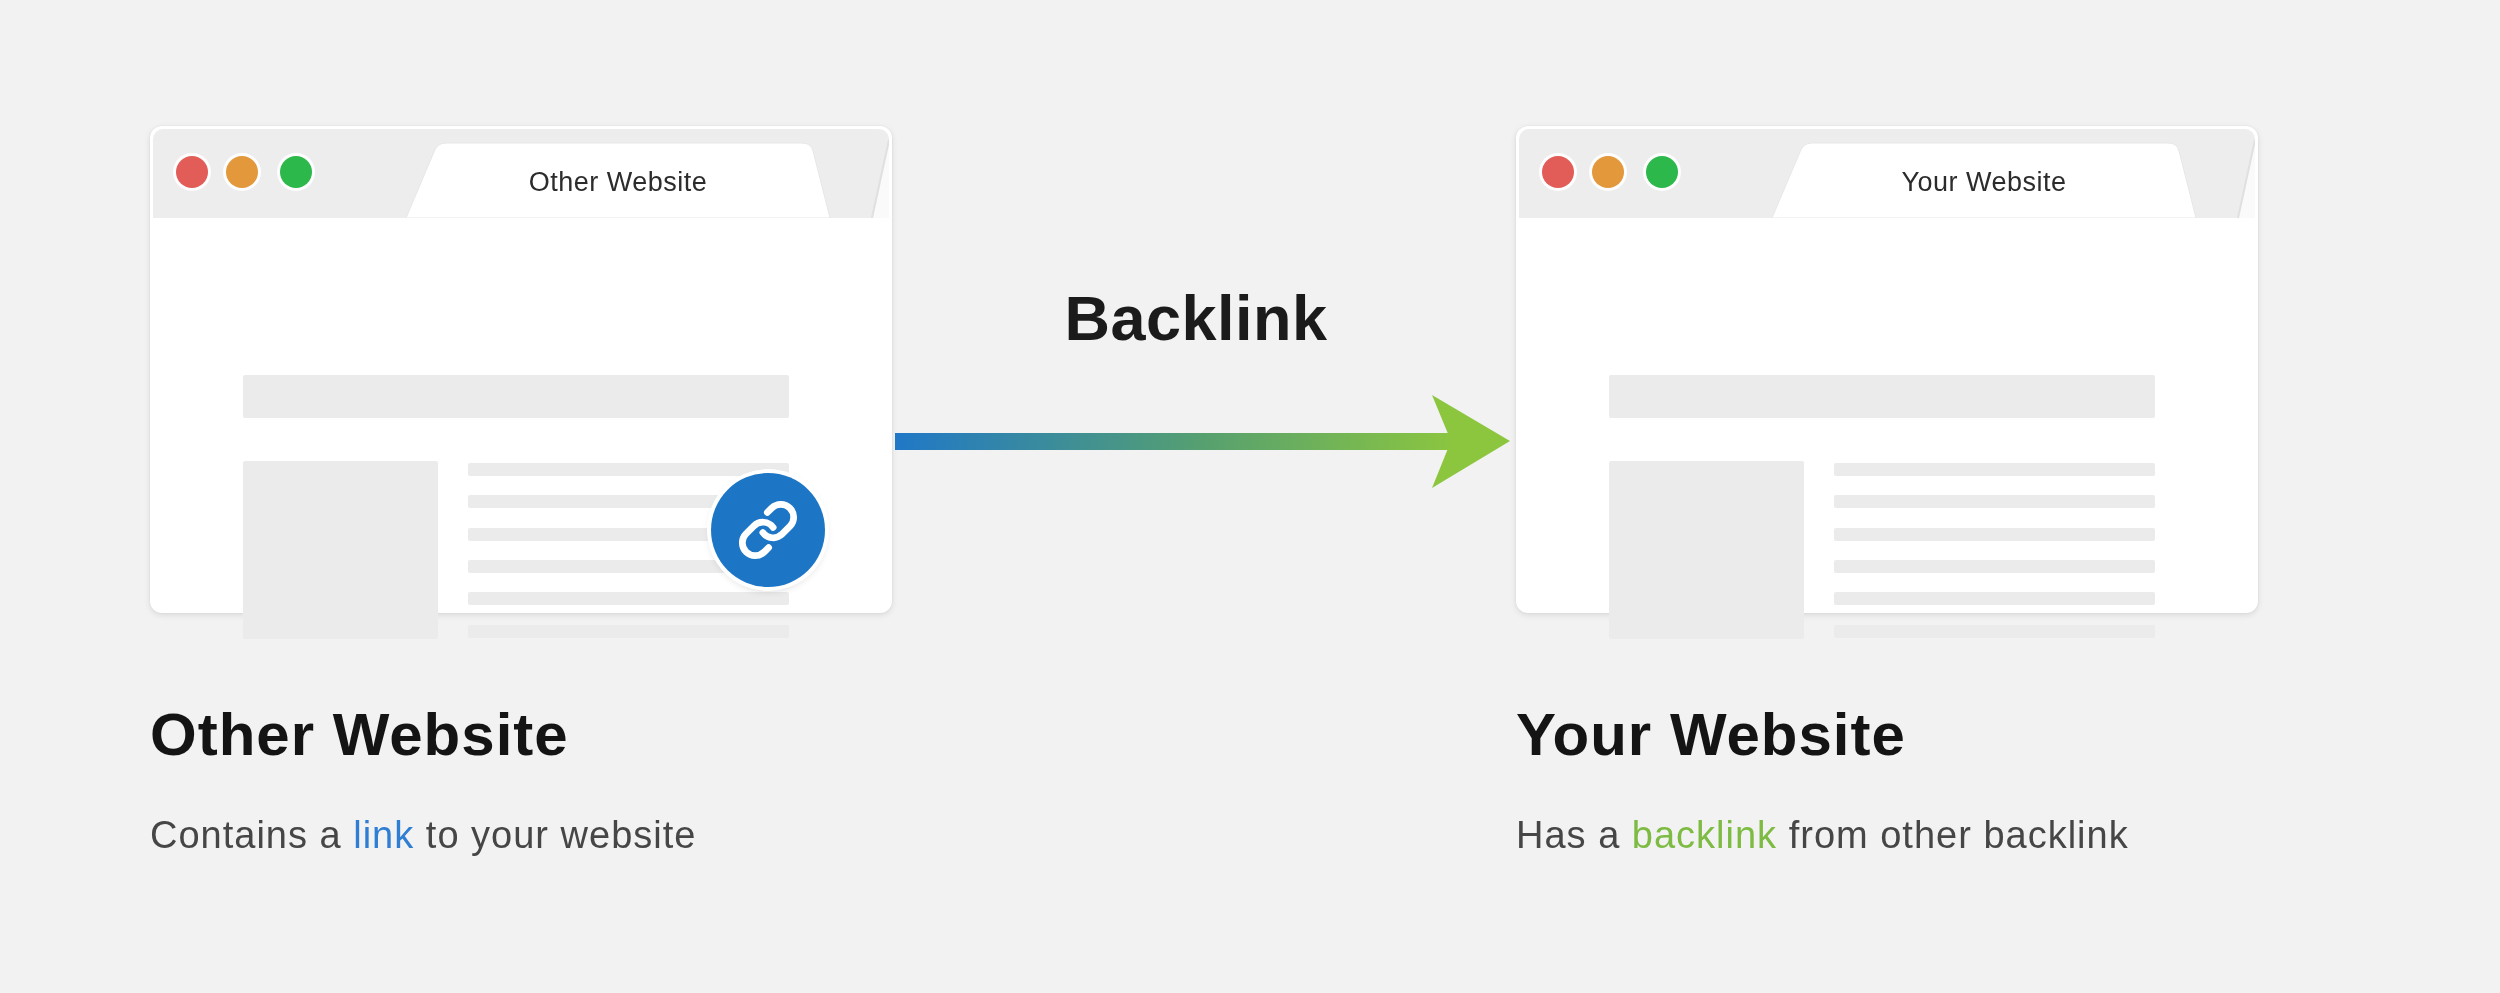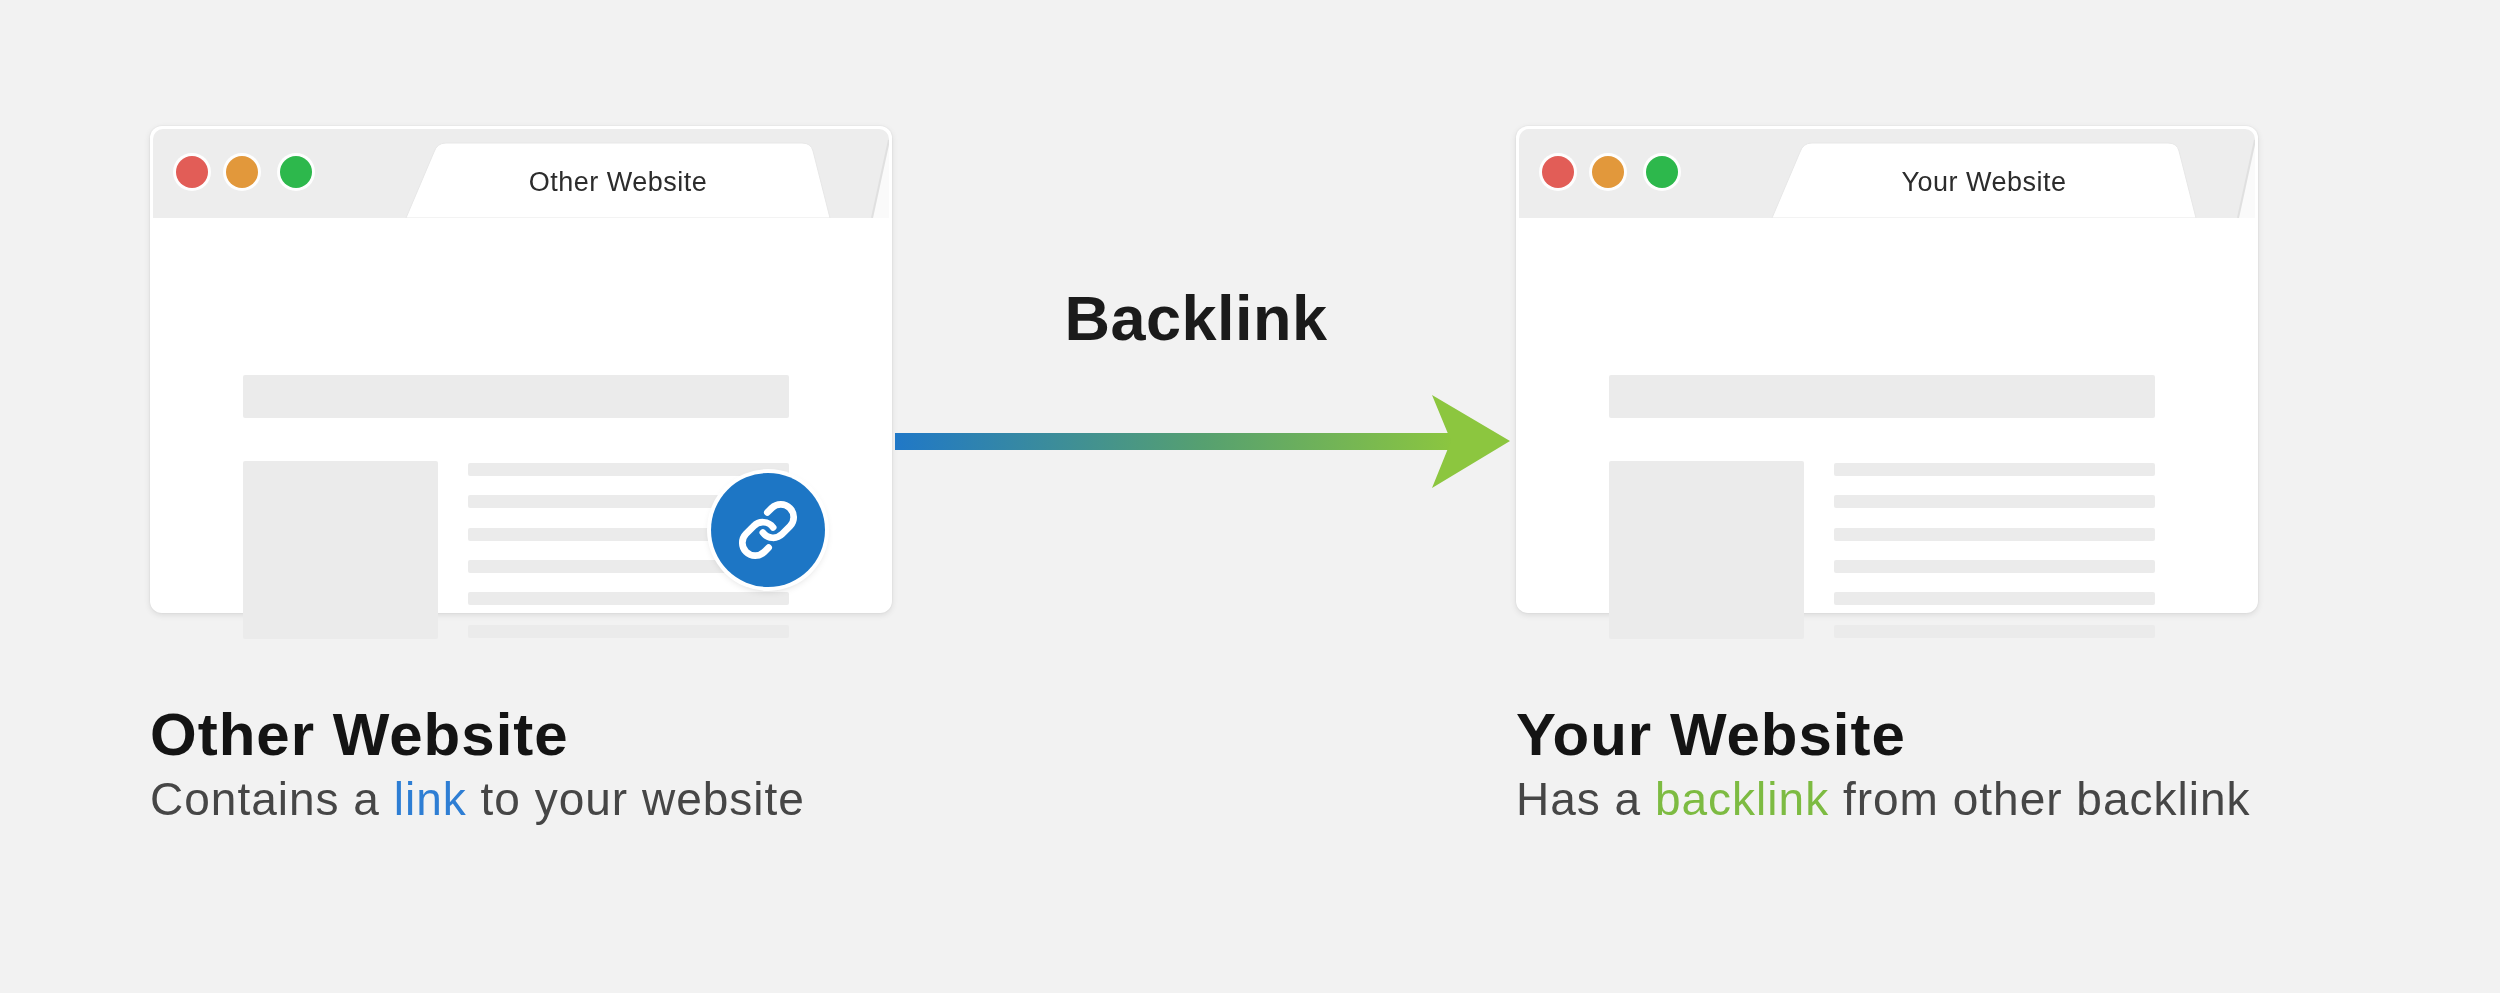--- a/index.html
+++ b/index.html
@@ -40,21 +40,21 @@
               display:flex; align-items:center; justify-content:center;}
 
   
   .arrow-svg{position:absolute; left:890px; top:388px; width:625px; height:106px;}
   .backlink-label{position:absolute; left:896px; top:282px; width:600px; text-align:center;
                   font-size:63px; font-weight:bold; letter-spacing:0.5px; color:#1b1b1b;}
 
   
   .cap-heading{position:absolute; top:700px; font-size:60px; font-weight:bold;
                letter-spacing:1px; color:#141414;}
-  .cap-text{position:absolute; top:772px; font-size:46px; letter-spacing:1px; color:#464646;text-align:center;}
+  .cap-text{position:absolute; top:814px; font-size:38px; letter-spacing:1px; color:#464646;text-align:center;}
   .cap-left{left:150px;}
   .cap-right{left:1516px;}
   .hl-blue{color:#2e7ed4;}
   .hl-green{color:#7dbb42;}
 </style>
 </head>
 <body>
 
 <div class="stage">
 

